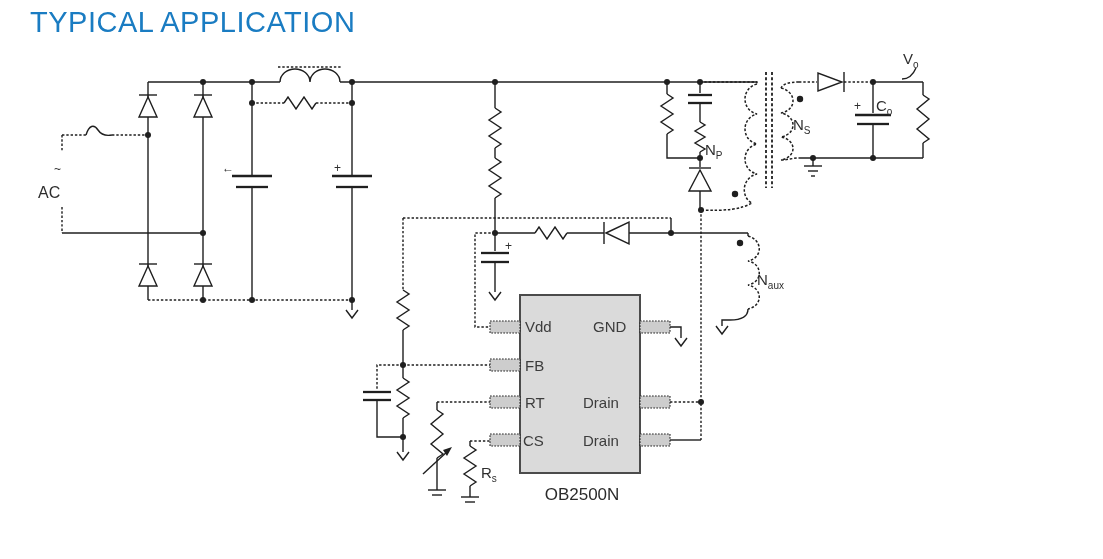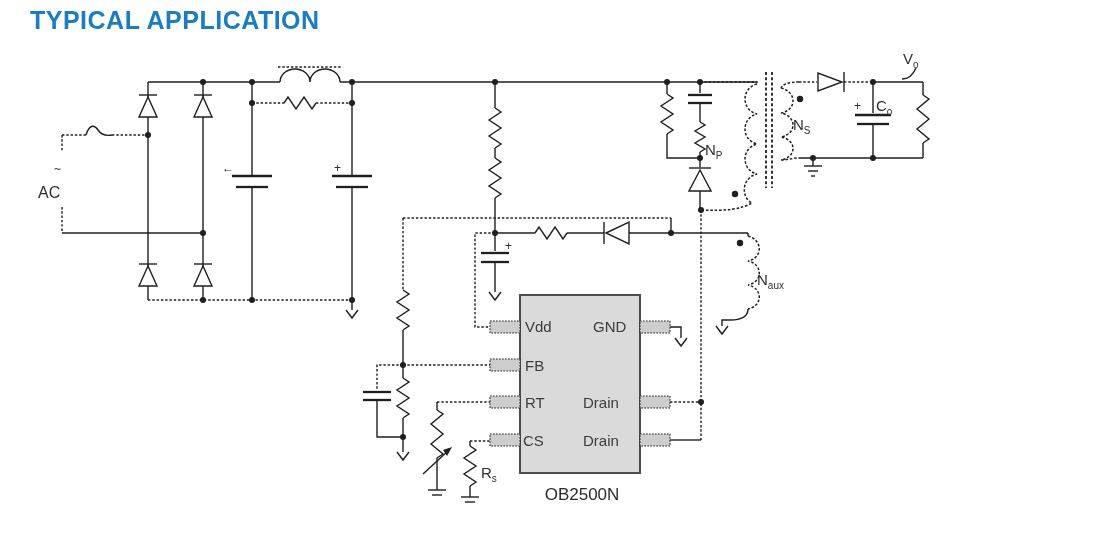--- a/index.html
+++ b/index.html
@@ -1,18 +1,18 @@
 <!DOCTYPE html>
 <html><head>
 <meta charset="utf-8">
 <style>
   html,body{margin:0;padding:0;background:#ffffff;}
   .page{position:relative;width:1103px;height:559px;background:#fff;overflow:hidden;
         font-family:"Liberation Sans",sans-serif;}
-  .title{position:absolute;left:30px;top:6px;font-size:25px;font-weight:700;
+  .title{position:absolute;left:30px;top:6px;font-size:29px;font-weight:400;
          letter-spacing:.5px;color:#1a7cc2;}
   svg{position:absolute;left:0;top:0;}
   .w{fill:none;stroke:#1f1f1f;stroke-width:1.4;}
   .wd{fill:none;stroke:#1f1f1f;stroke-width:1.4;stroke-dasharray:2.4 1.9;}
   .coil{fill:none;stroke:#1f1f1f;stroke-width:1.5;stroke-dasharray:2.6 1.8;}
   .core{fill:none;stroke:#1f1f1f;stroke-width:1.8;stroke-dasharray:3 2.2;}
   .cmp{fill:#ffffff;stroke:#1f1f1f;stroke-width:1.4;}
   .plate{fill:none;stroke:#1f1f1f;stroke-width:2.3;}
   .dot{fill:#1f1f1f;stroke:none;}
   .icbody{fill:#dadada;stroke:#4b4b4b;stroke-width:2;}

